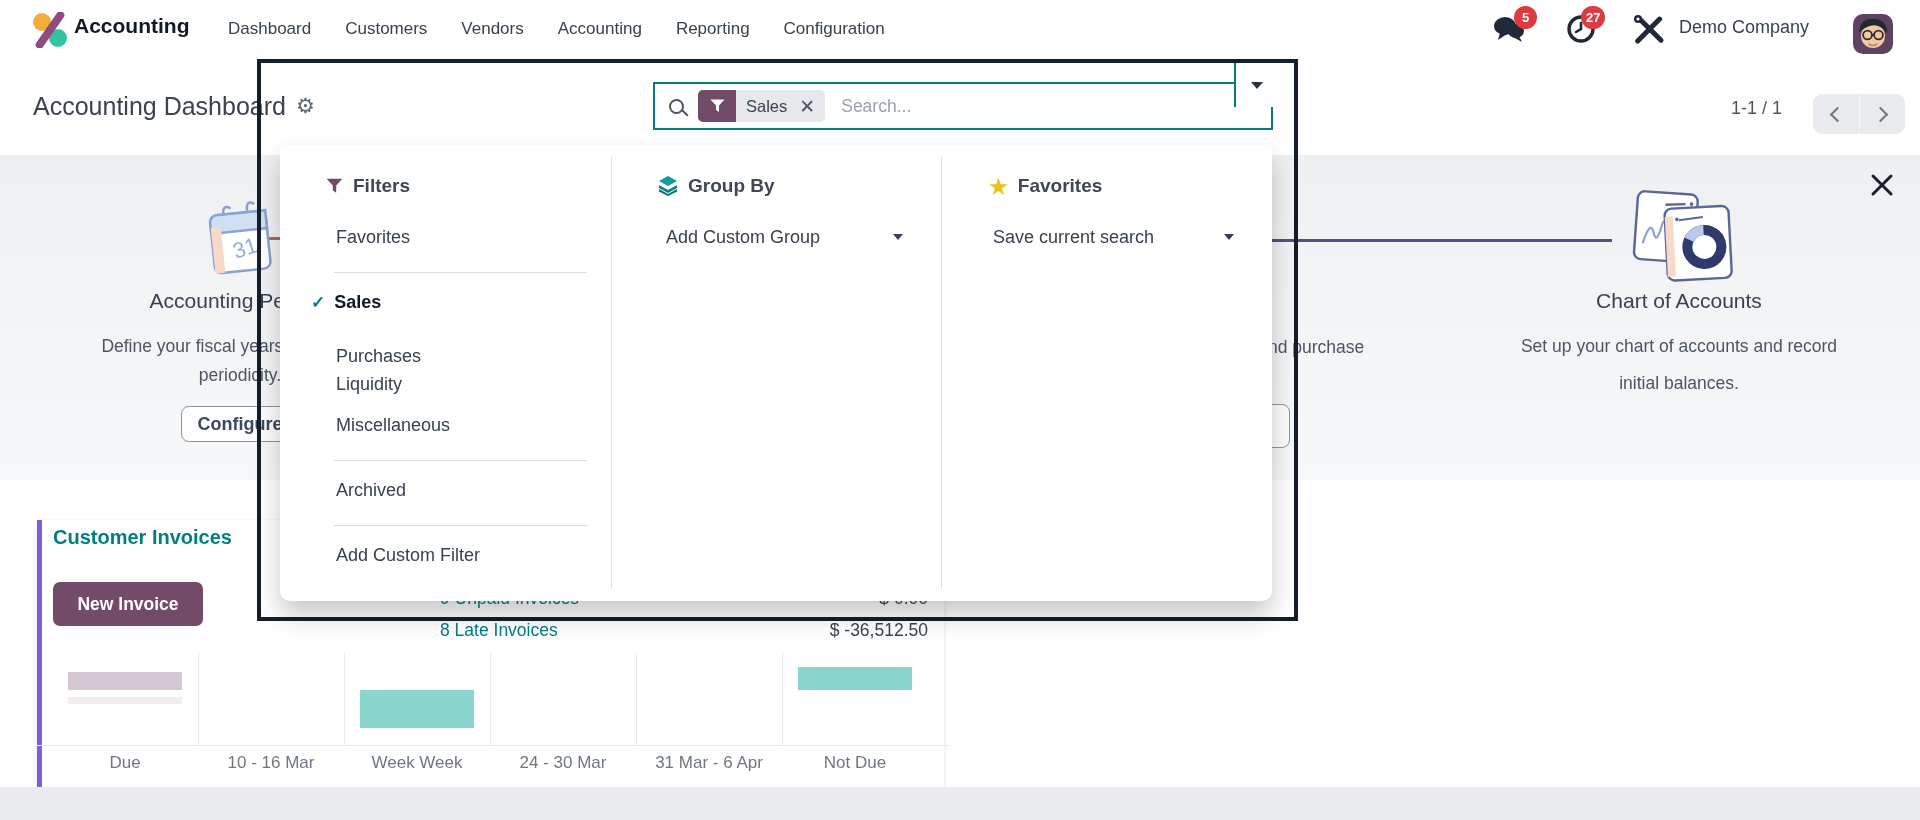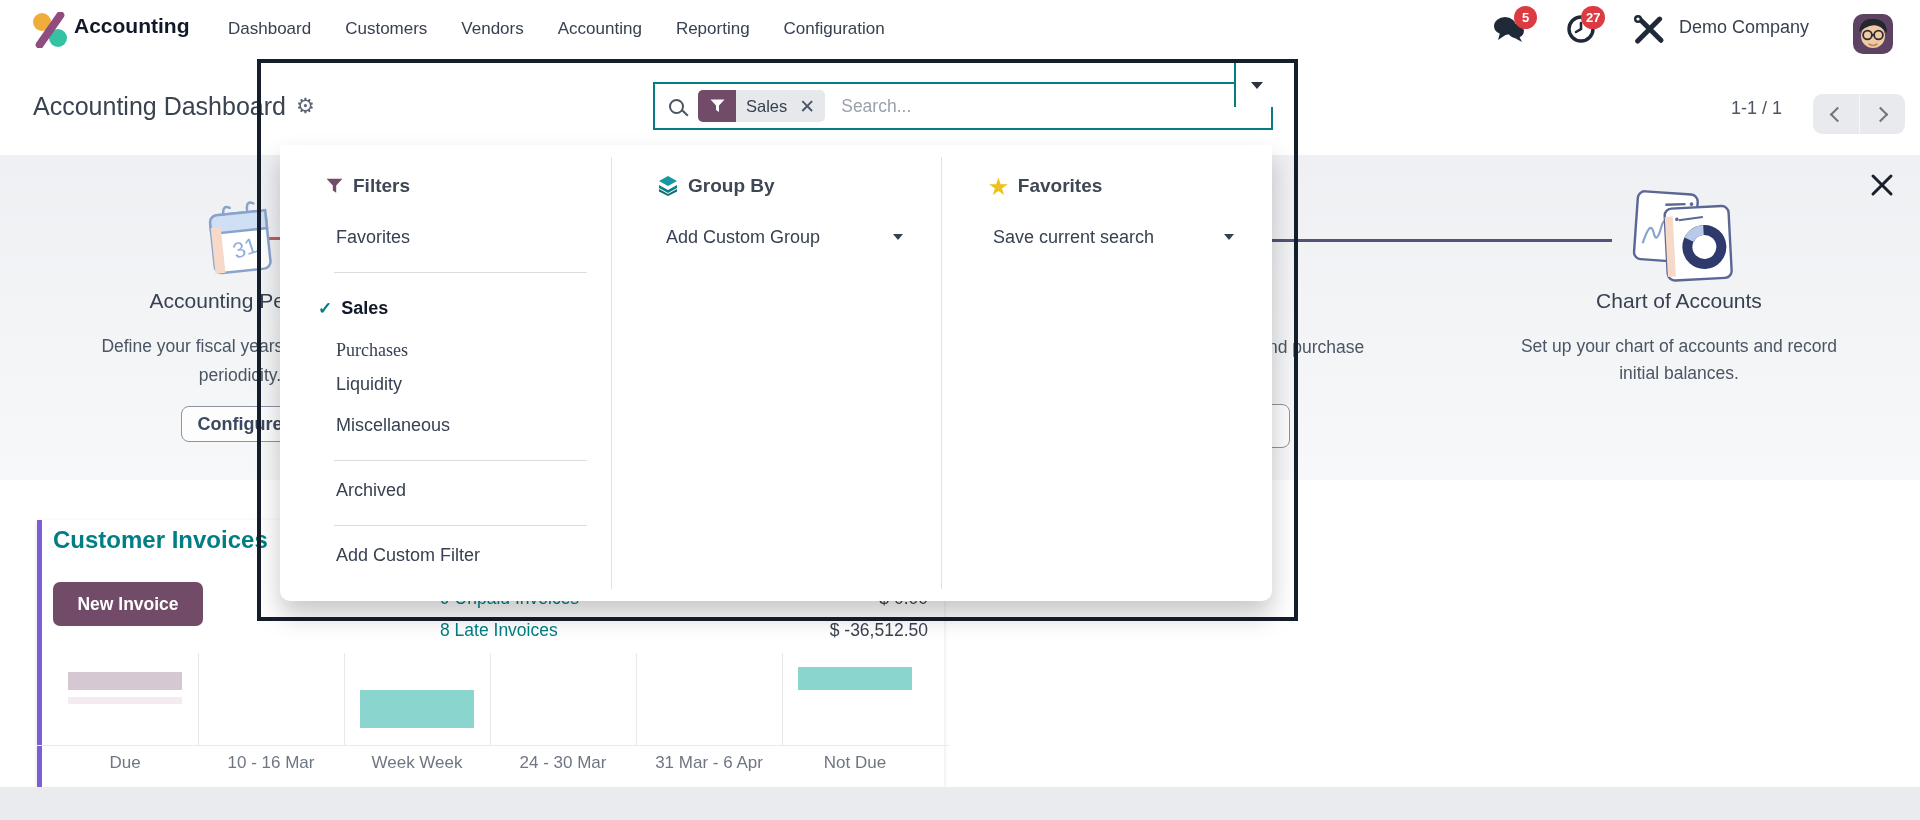--- a/index.html
+++ b/index.html
@@ -39,21 +39,21 @@
   .connector { position:absolute; height:3px; }
   #step-title-1 { position:absolute; left:75px; top:134px; width:330px; text-align:center; font-size:21px; color:#374151; }
   .step-line { position:absolute; text-align:center; font-size:17.5px; color:#4b5563; }
   .ob-btn { position:absolute; background:#fdfdfd; border:1px solid #8b93a0; border-radius:8px;
     font-size:18px; font-weight:600; color:#3b485f; display:flex; align-items:center; justify-content:center; cursor:pointer; }
   #close-banner { position:absolute; left:1869px; top:17px; width:26px; height:26px; cursor:pointer; }
 
   
   #invoice-card { position:absolute; left:37px; top:520px; width:907px; height:267px; background:#fff;
     border-left:5px solid #7c5fd8; box-shadow:0 1px 4px rgba(0,0,0,.12); }
-  #invoice-title { position:absolute; left:11px; top:6px; font-size:24px; font-weight:bold; color:#017e84; cursor:pointer; }
+  #invoice-title { position:absolute; left:11px; top:6px; font-size:20px; font-weight:bold; color:#017e84; cursor:pointer; }
   #new-invoice-btn { position:absolute; left:11px; top:62px; width:150px; height:44px; background:#714b67;
     border:none; border-radius:7px; color:#fff; font-size:17.5px; font-weight:600; cursor:pointer;
     font-family:"Liberation Sans", sans-serif; }
   .inv-row-label { position:absolute; left:398px; font-size:17.5px; color:#017e84; cursor:pointer; }
   .inv-row-amount { position:absolute; right:16px; font-size:17.5px; color:#3a4350; text-align:left; }
   #chart-box { position:absolute; left:10px; top:141px; width:876px; height:84px; }
   .gridline { position:absolute; top:-8px; bottom:0; width:1px; background:#e7e9ec; }
   #chart-baseline { position:absolute; left:0; top:225px; width:907px; height:1px; background:#e7e9ec; margin-left:-5px; width:912px; }
   .bar { position:absolute; }
   .xlabel { position:absolute; top:233px; font-size:17px; color:#6f7683; text-align:center; }
@@ -193,21 +193,21 @@
       <rect x="58" y="22" width="64" height="72" rx="7" fill="#fff" stroke="#5a6694" stroke-width="2.4"></rect>
       <rect x="58" y="30" width="8" height="60" fill="#f6d9c8"></rect>
       <line x1="72" y1="34" x2="96" y2="32" stroke="#5a6694" stroke-width="2"></line>
       <circle cx="70" cy="33" r="1.8" fill="#5a6694"></circle>
       <circle cx="96" cy="62" r="17" fill="none" stroke="#2d3a6b" stroke-width="10"></circle>
       <path d="M96 45 a17 17 0 0 0 -15 9" fill="none" stroke="#b9c9e8" stroke-width="10"></path>
     </g>
   </svg>
   <div class="abs" style="left:1514px; top:134px; width:330px; text-align:center; font-size:21px; color:#374151;">Chart of Accounts</div>
   <div class="step-line" style="left:1479px; top:181px; width:400px;">Set up your chart of accounts and record</div>
-  <div class="step-line" style="left:1479px; top:208px; width:400px;text-align:center;">initial balances.</div>
+  <div class="step-line" style="left:1479px; top:218px; width:400px;text-align:center;">initial balances.</div>
 
   <svg id="close-banner" viewBox="0 0 26 26">
     <line x1="4" y1="4" x2="22" y2="22" stroke="#17202b" stroke-width="3" stroke-linecap="round"></line>
     <line x1="22" y1="4" x2="4" y2="22" stroke="#17202b" stroke-width="3" stroke-linecap="round"></line>
   </svg>
 </div>
 
 <div id="invoice-card">
   <div id="invoice-title">Customer Invoices</div>
   <button id="new-invoice-btn">New Invoice</button>
@@ -266,22 +266,22 @@
 
     <div class="dd-header" style="left:46px">
       <svg width="17" height="16" viewBox="0 0 15 14">
         <path d="M0.5 0.5 H14.5 L9 6.5 V13 L6 11 V6.5 Z" fill="#714b67"></path>
         </svg>
       <span>Filters</span>
     </div>
     <div id="filters-list">
         <div class="dd-item" style="left: 56px; top: 82px;">Favorites</div>
         <div class="dd-divider" style="top: 127px;"></div>
-        <div class="dd-item" style="left: 38px; top: 147px; font-weight: bold; color: rgb(17, 24, 39); margin-top: 6px;"><div class="check" style="display: inline;">✓</div>Sales</div>
-        <div class="dd-item" style="left: 56px; top: 195px; font-family: Liberation Serif, serif;">Purchases</div>
+        <div class="dd-item" style="left: 31px; top: 147px; font-weight: bold; color: rgb(17, 24, 39);"><div class="check" style="display: inline;">✓</div>Sales</div>
+        <div class="dd-item" style="left: 56px; top: 201px;">Purchases</div>
         <div class="dd-item" style="left: 56px; top: 229px;">Liquidity</div>
         <div class="dd-item" style="left: 56px; top: 270px;">Miscellaneous</div>
         <div class="dd-divider" style="top: 315px;"></div>
         <div class="dd-item" style="left: 56px; top: 335px;">Archived</div>
         <div class="dd-divider" style="top: 380px;"></div>
         <div class="dd-item" style="left: 56px; top: 400px;">Add Custom Filter</div>
       </div>
 
     <div class="dd-header" style="left:378px">
       <svg width="20" height="20" viewBox="0 0 20 20">

